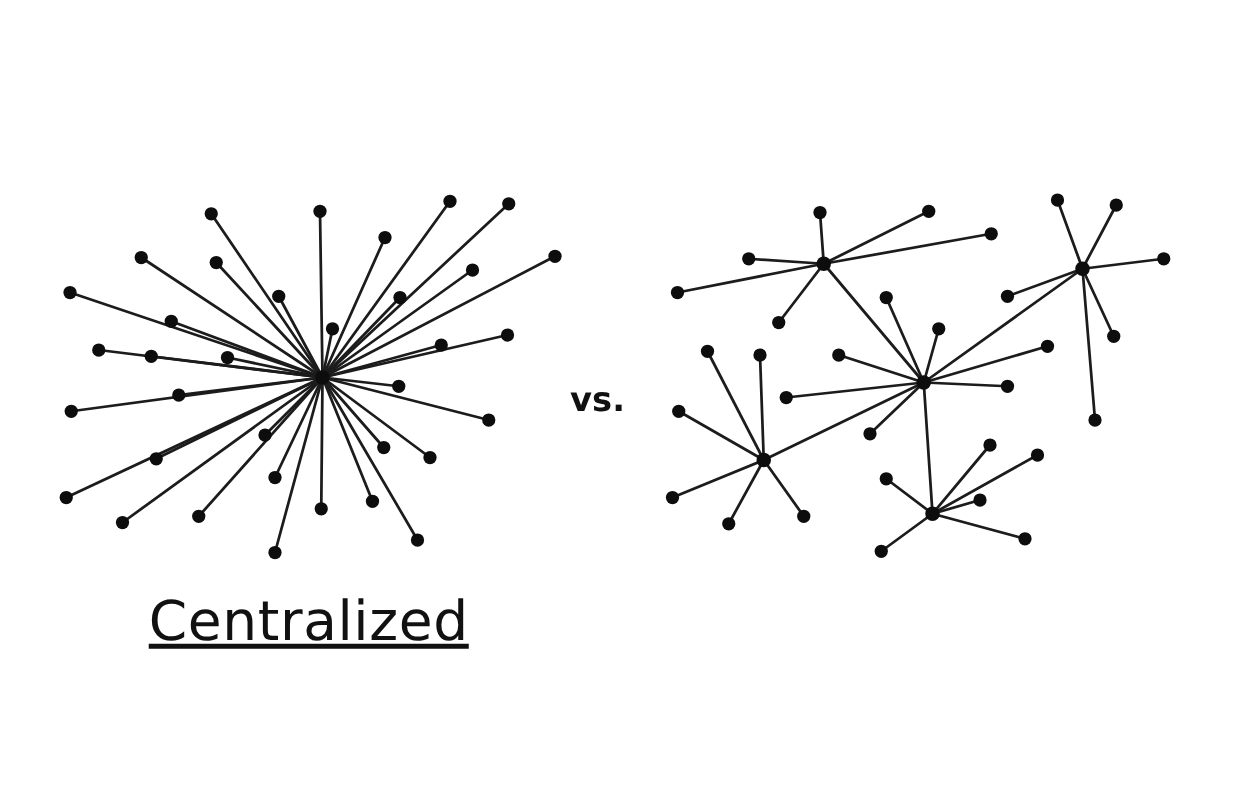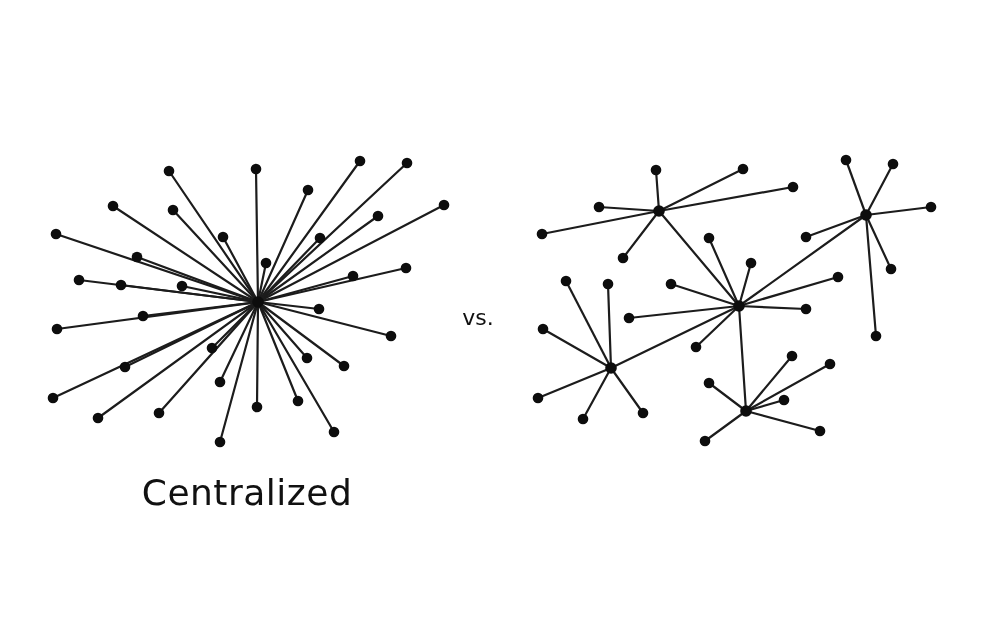--- a/index.html
+++ b/index.html
@@ -19,35 +19,36 @@
     position: absolute;
     top: 0;
     left: 0;
     width: 1000px;
     height: 643px;
     display: block;
   }
   .diagram-label {
     position: absolute;
     color: #111111;
-    font-size: 36px;
+    font-size: 44px;
     letter-spacing: 0.5px;
     white-space: nowrap;
     transform: translateX(-50%);
+    text-decoration: underline;
   }
   .label-centralized   { left: 247px; top: 472px; }
   .label-decentralized { left: 736px; top: 472px; }
   .label-versus {
     position: absolute;
     left: 478px;
     top: 305px;
     transform: translateX(-50%);
     color: #111111;
-    font-size: 22px;
-    font-weight: 400;
+    font-size: 27px;
+    font-weight: 700;
     white-space: nowrap;
   }
 </style>
 </head>
 <body>
 
 <div class="stage">
   <svg id="net-svg" viewBox="0 0 1000 643" xmlns="http://www.w3.org/2000/svg">
       <g>
         <line x1="258" y1="302" x2="169" y2="171" stroke="#1c1c1c" stroke-width="2.2" stroke-linecap="round"></line>

